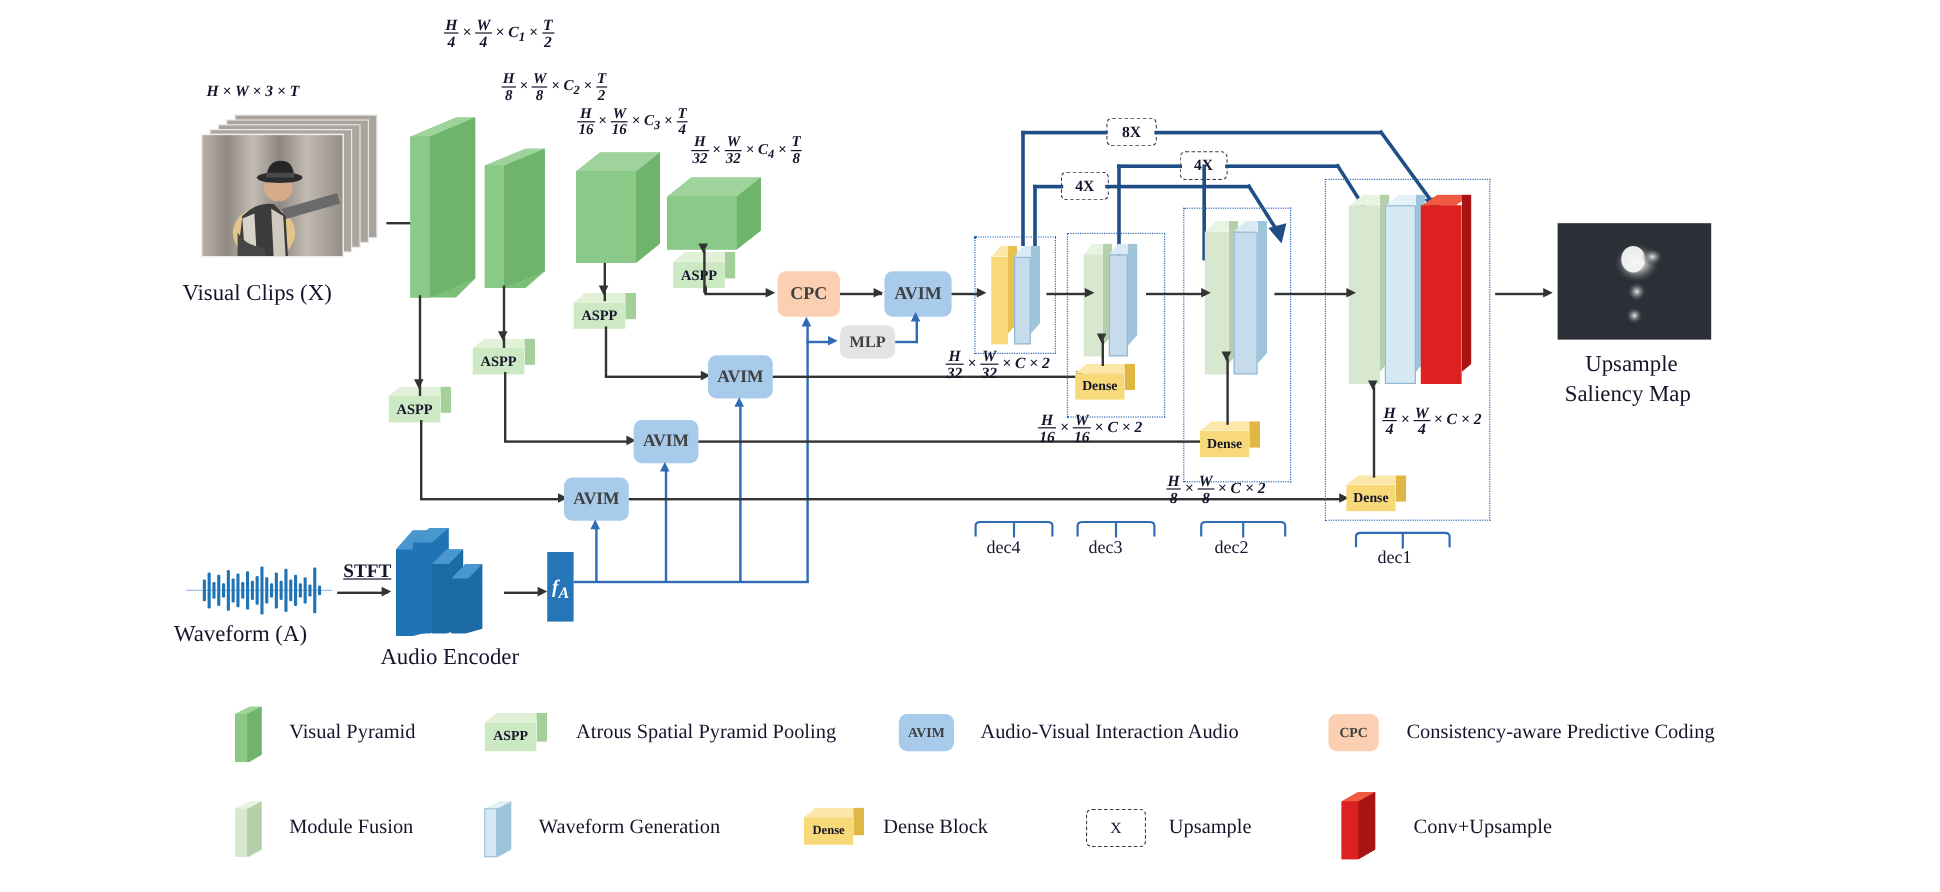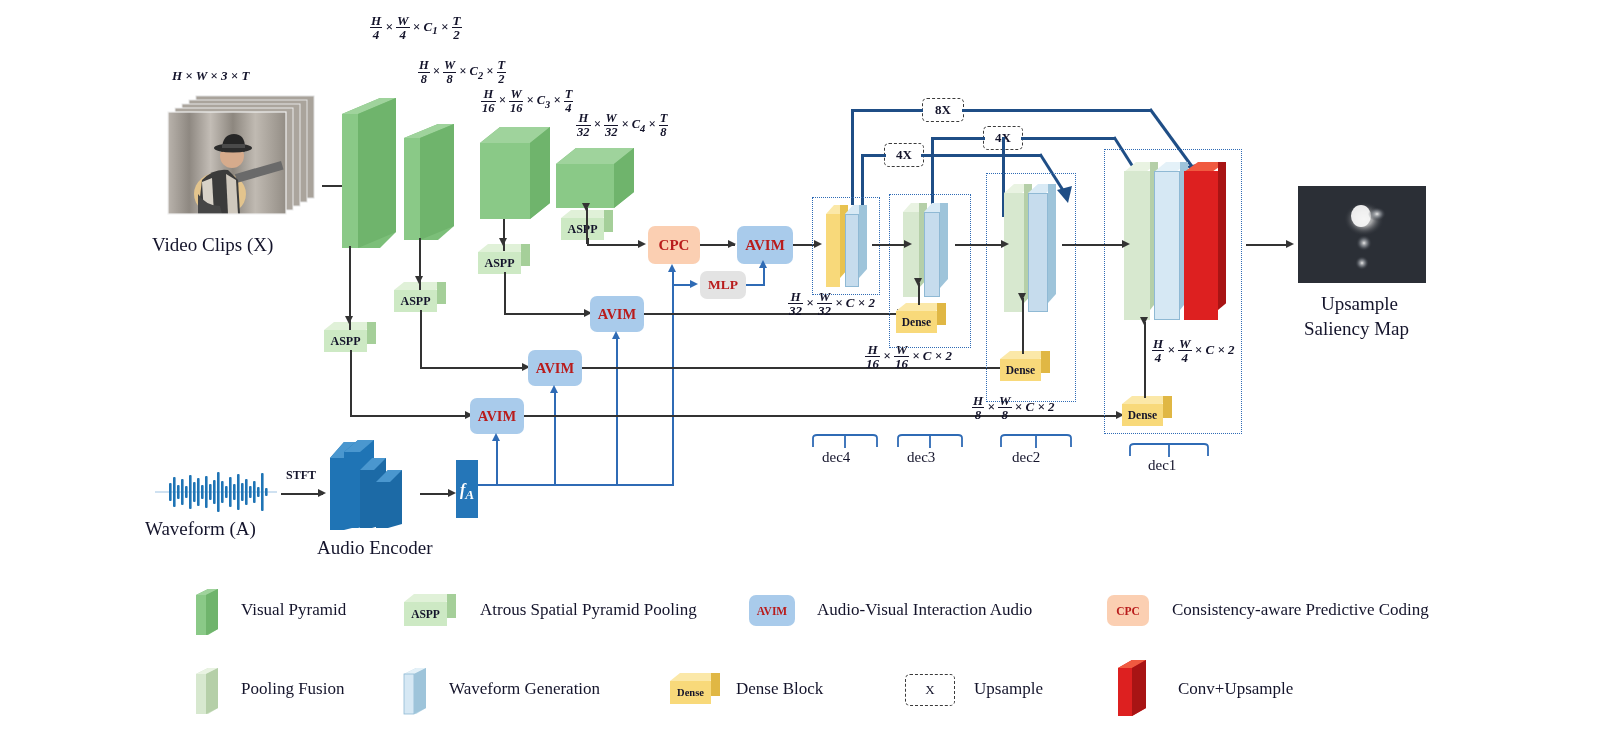--- a/index.html
+++ b/index.html
@@ -6,21 +6,21 @@
   body{width:1617px;height:743px;position:relative;overflow:hidden;
        font-family:"Liberation Serif",serif;color:#1a1a2e;}
   .abs{position:absolute;}
   .lbl{font-family:"Liberation Serif",serif;color:#14142b;white-space:nowrap;}
   .math{font-family:"Liberation Serif",serif;font-style:italic;font-weight:bold;color:#14142b;white-space:nowrap;}
   .frac{display:inline-block;vertical-align:middle;text-align:center;line-height:1.02;}
   .frac .num{display:block;border-bottom:1.3px solid #14142b;padding:0 1px;}
   .frac .den{display:block;padding:0 1px;}
   
   .mod{border-radius:7px;display:flex;align-items:center;justify-content:center;
-       font-family:"Liberation Serif",serif;font-weight:bold;color:#b91c1c;}
+       font-family:"Liberation Serif",serif;font-weight:bold;color:#404040;}
   .mod.blue{background:#a9cbeb;}
   .mod.peach{background:#fbcfb2;}
   .mod.grey{background:#e3e3e3;}
   
   .cube{position:absolute;}
   .cube .face{position:absolute;left:0;top:8px;right:9px;bottom:0;
       display:flex;align-items:center;justify-content:center;
       font-family:"Liberation Serif",serif;font-weight:bold;color:#14142b;}
   .cube .top{position:absolute;left:0;top:0;height:8px;right:0;}
   .cube .side{position:absolute;right:0;top:0;bottom:8px;width:9px;}
@@ -94,21 +94,21 @@
       <circle cx="64" cy="62" r="12" fill="#d6ab8c"></circle>
       <path d="M54 58 Q64 50 76 58 L78 56 Q66 44 52 56 Z" fill="#2a2a2a"></path>
 
       <ellipse cx="65" cy="54" rx="19" ry="4.5" fill="#2c2c2c"></ellipse>
       <path d="M54 54 Q55 40 66 40 Q77 40 77 54 Z" fill="#262626"></path>
       <rect x="54" y="50" width="23" height="4" fill="#4a4a4a"></rect>
     </g>
     <rect x="0" y="18" width="118" height="102" fill="none" stroke="#f0f0f0" stroke-width="1.2"></rect>
   </svg>
 </div>
-<div class="abs lbl" style="left:152px;top:234px;font-size:19px;">Video Clips (X)</div>
+<div class="abs lbl" style="left:152px;top:234px;font-size:19px;">Visual Clips (X)</div>
 
 <div class="hline abs" style="left:322px;top:185px;width:24px;"></div>
 <div class="ah abs" style="left:343px;top:181px;"></div>
 
 <div class="abs" style="left:342px;top:98px;width:54px;height:150px;">
   <svg width="54" height="150" viewBox="0 0 54 150">
     <polygon points="0,16 38,0 54,0 54,134 38,150 0,150" fill="#7cbf79"></polygon>
     <polygon points="0,16 38,0 54,0 16,16" fill="#9fd39c"></polygon>
     <polygon points="16,16 54,0 54,134 16,150" fill="#6fb46c"></polygon>
     <rect x="0" y="16" width="16" height="134" fill="#8ac987"></rect>
@@ -273,21 +273,21 @@
       <rect x="102" y="17" width="2.6" height="10" rx="1"></rect>
         <rect x="106" y="3" width="2.6" height="38" rx="1"></rect>
       <rect x="110" y="18" width="2.6" height="8" rx="1"></rect>
     </g>
   </svg>
 </div>
 <div class="abs lbl" style="left:145px;top:518px;font-size:19px;">Waveform (A)</div>
 
 <div class="hline abs" style="left:281px;top:493px;width:42px;"></div>
 <div class="ah abs" style="left:318px;top:489px;"></div>
-<div class="abs lbl" style="left:286px;top:468px;font-size:12px;font-weight:bold;">STFT</div>
+<div class="abs lbl" style="left:286px;top:468px;font-size:16px;font-weight:bold;text-decoration:underline;">STFT</div>
 
 <div class="abs" style="left:330px;top:440px;width:90px;height:90px;">
   <svg width="90" height="90" viewBox="0 0 90 90">
     <polygon points="0,18 14,2 30,2 30,86 14,90 0,90" fill="#1f74b5"></polygon>
     <polygon points="0,18 14,2 30,2 16,18" fill="#4a97cf"></polygon>
     <polygon points="14,12 28,0 44,0 44,84 28,88 14,88" fill="#1f74b5"></polygon>
     <polygon points="14,12 28,0 44,0 30,12" fill="#4a97cf"></polygon>
     <polygon points="30,30 42,18 56,18 56,84 42,88 30,88" fill="#1c6aa6"></polygon>
     <polygon points="30,30 42,18 56,18 44,30" fill="#4a97cf"></polygon>
     <polygon points="46,42 58,30 72,30 72,84 58,88 46,88" fill="#1c6aa6"></polygon>
@@ -519,21 +519,21 @@
 <div class="abs lbl" style="left:1172px;top:600px;font-size:17px;">Consistency-aware Predictive Coding</div>
 
 <div class="abs" style="left:196px;top:668px;width:22px;height:46px;">
   <svg width="22" height="46" viewBox="0 0 22 46">
     <polygon points="0,6 12,0 22,0 22,40 12,46 0,46" fill="#cfe3c6"></polygon>
     <polygon points="0,6 12,0 22,0 10,6" fill="#e9f3e2"></polygon>
     <rect x="0" y="6" width="10" height="40" fill="#d7e8cf"></rect>
     <polygon points="10,6 22,0 22,40 10,46" fill="#b5cfa8"></polygon>
   </svg>
 </div>
-<div class="abs lbl" style="left:241px;top:679px;font-size:17px;">Pooling Fusion</div>
+<div class="abs lbl" style="left:241px;top:679px;font-size:17px;">Module Fusion</div>
 
 <div class="abs" style="left:404px;top:668px;width:22px;height:46px;">
   <svg width="22" height="46" viewBox="0 0 22 46">
     <polygon points="0,6 12,0 22,0 22,40 12,46 0,46" fill="#bcd8e8"></polygon>
     <polygon points="0,6 12,0 22,0 10,6" fill="#e4f1f8"></polygon>
     <rect x="0" y="6" width="10" height="40" fill="#d6e8f4" stroke="#8fb9d4" stroke-width="0.8"></rect>
     <polygon points="10,6 22,0 22,40 10,46" fill="#9ec4da"></polygon>
   </svg>
 </div>
 <div class="abs lbl" style="left:449px;top:679px;font-size:17px;">Waveform Generation</div>

